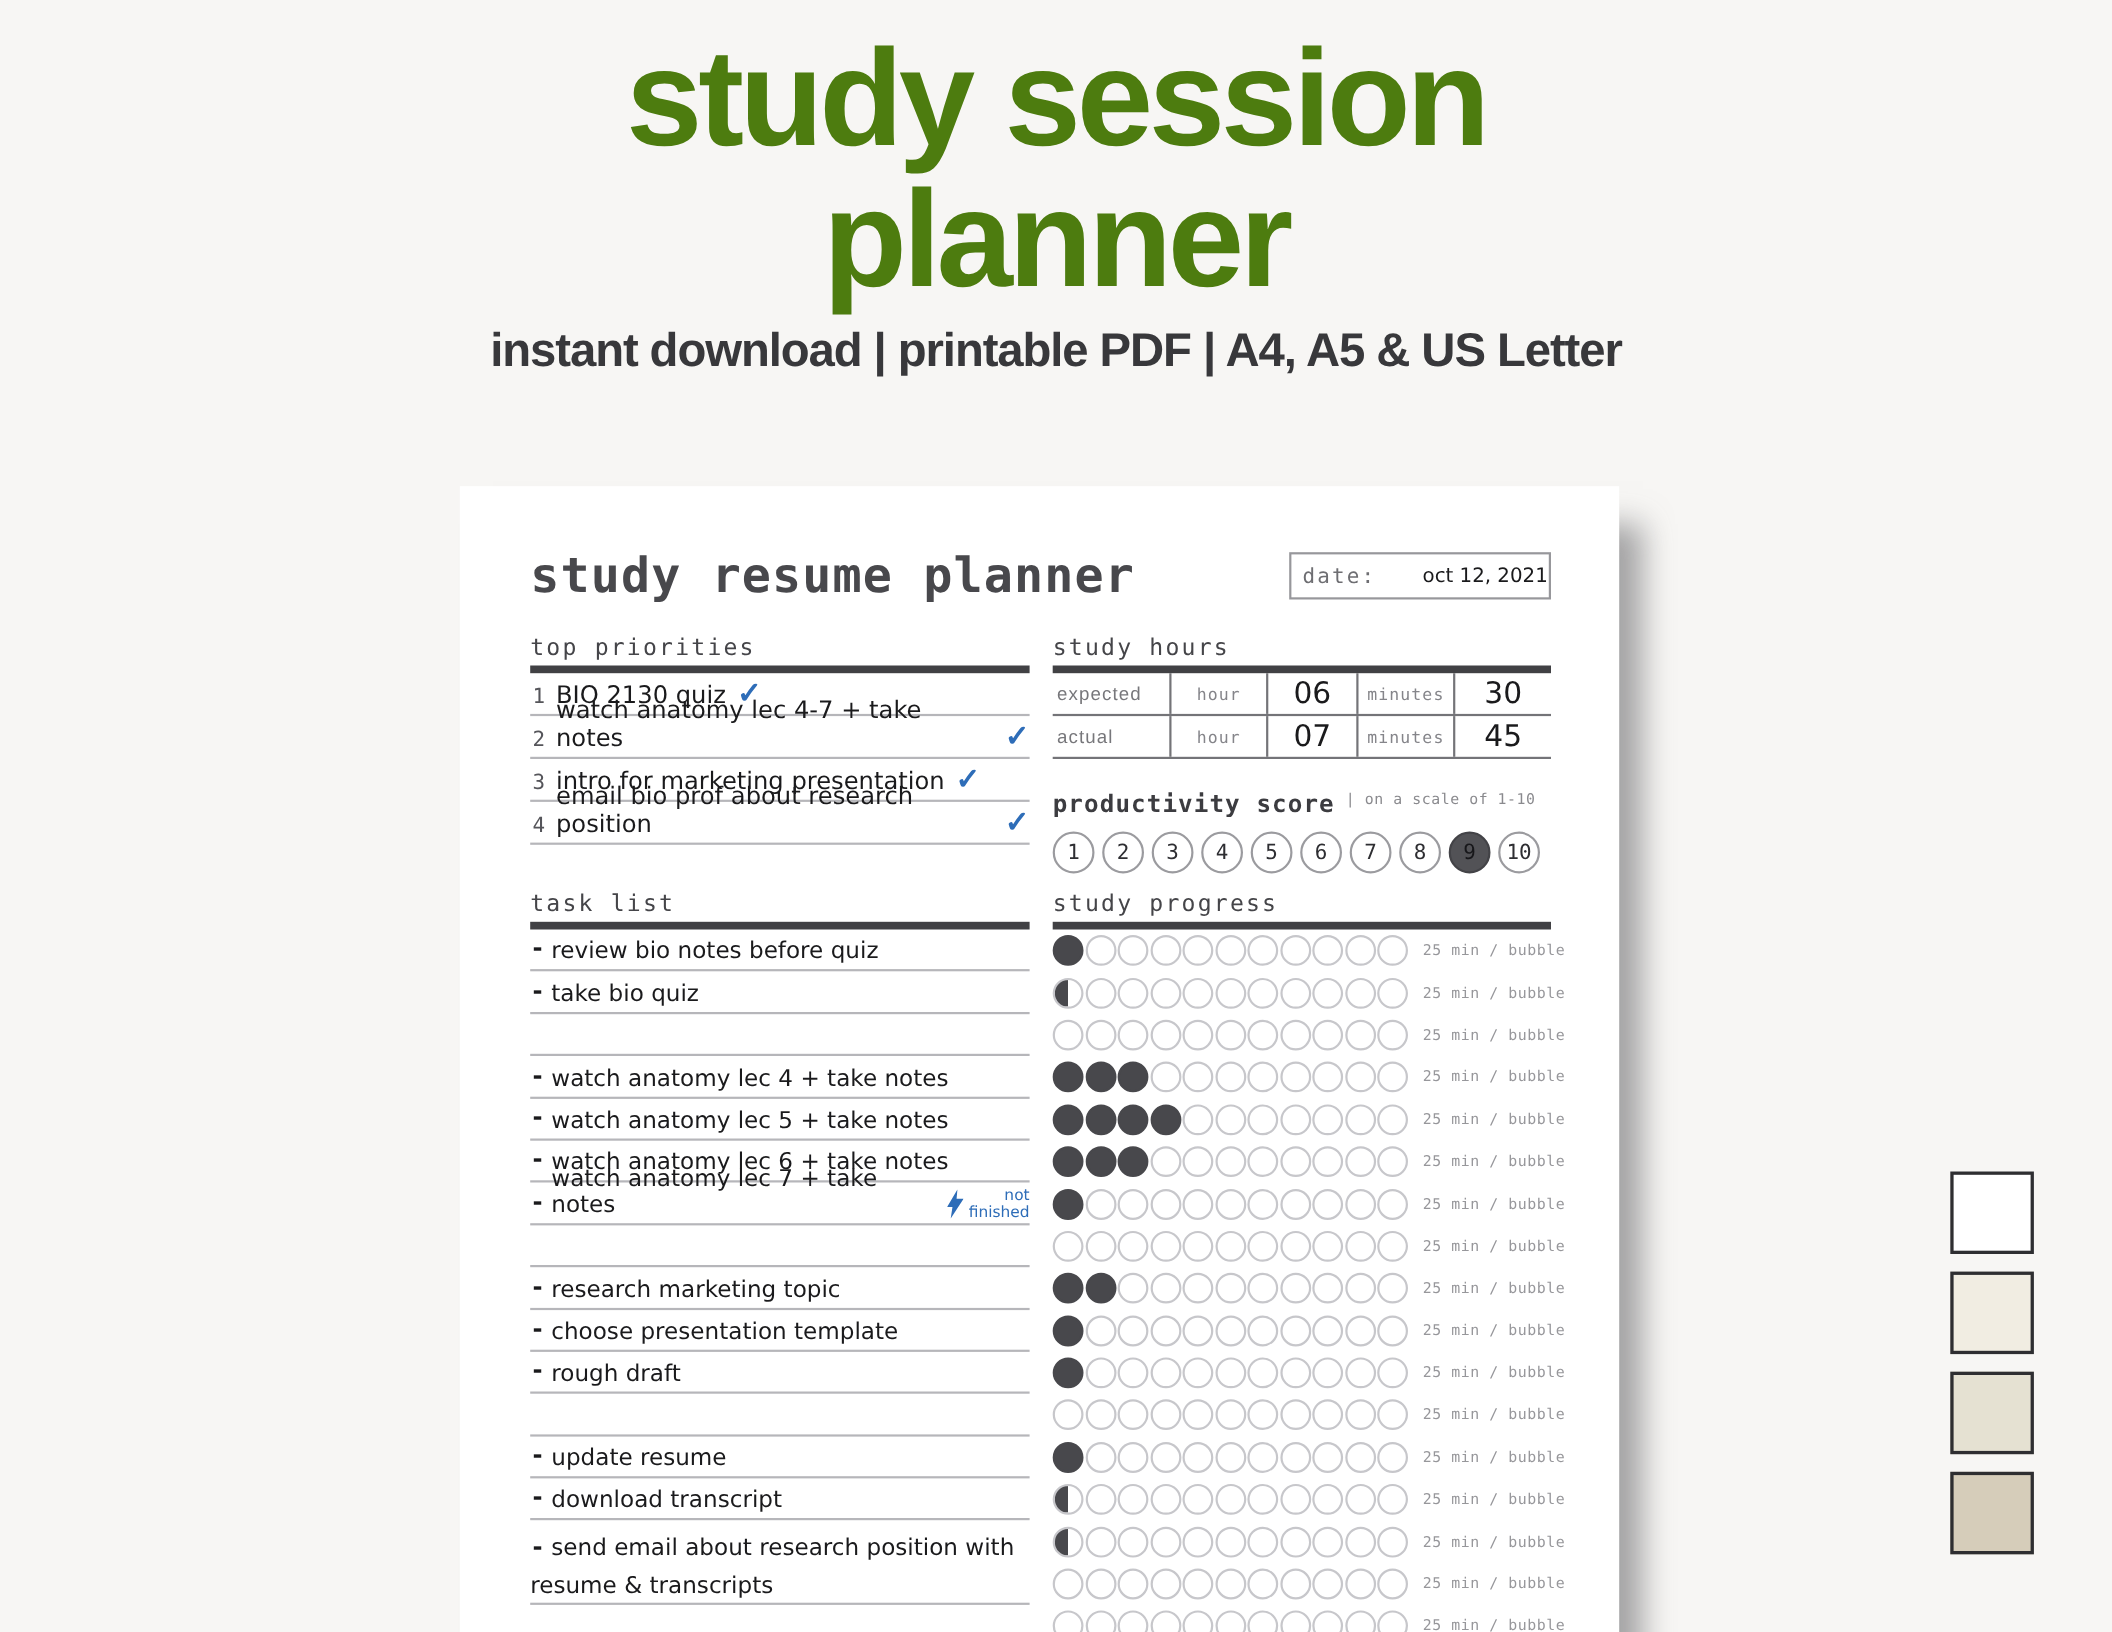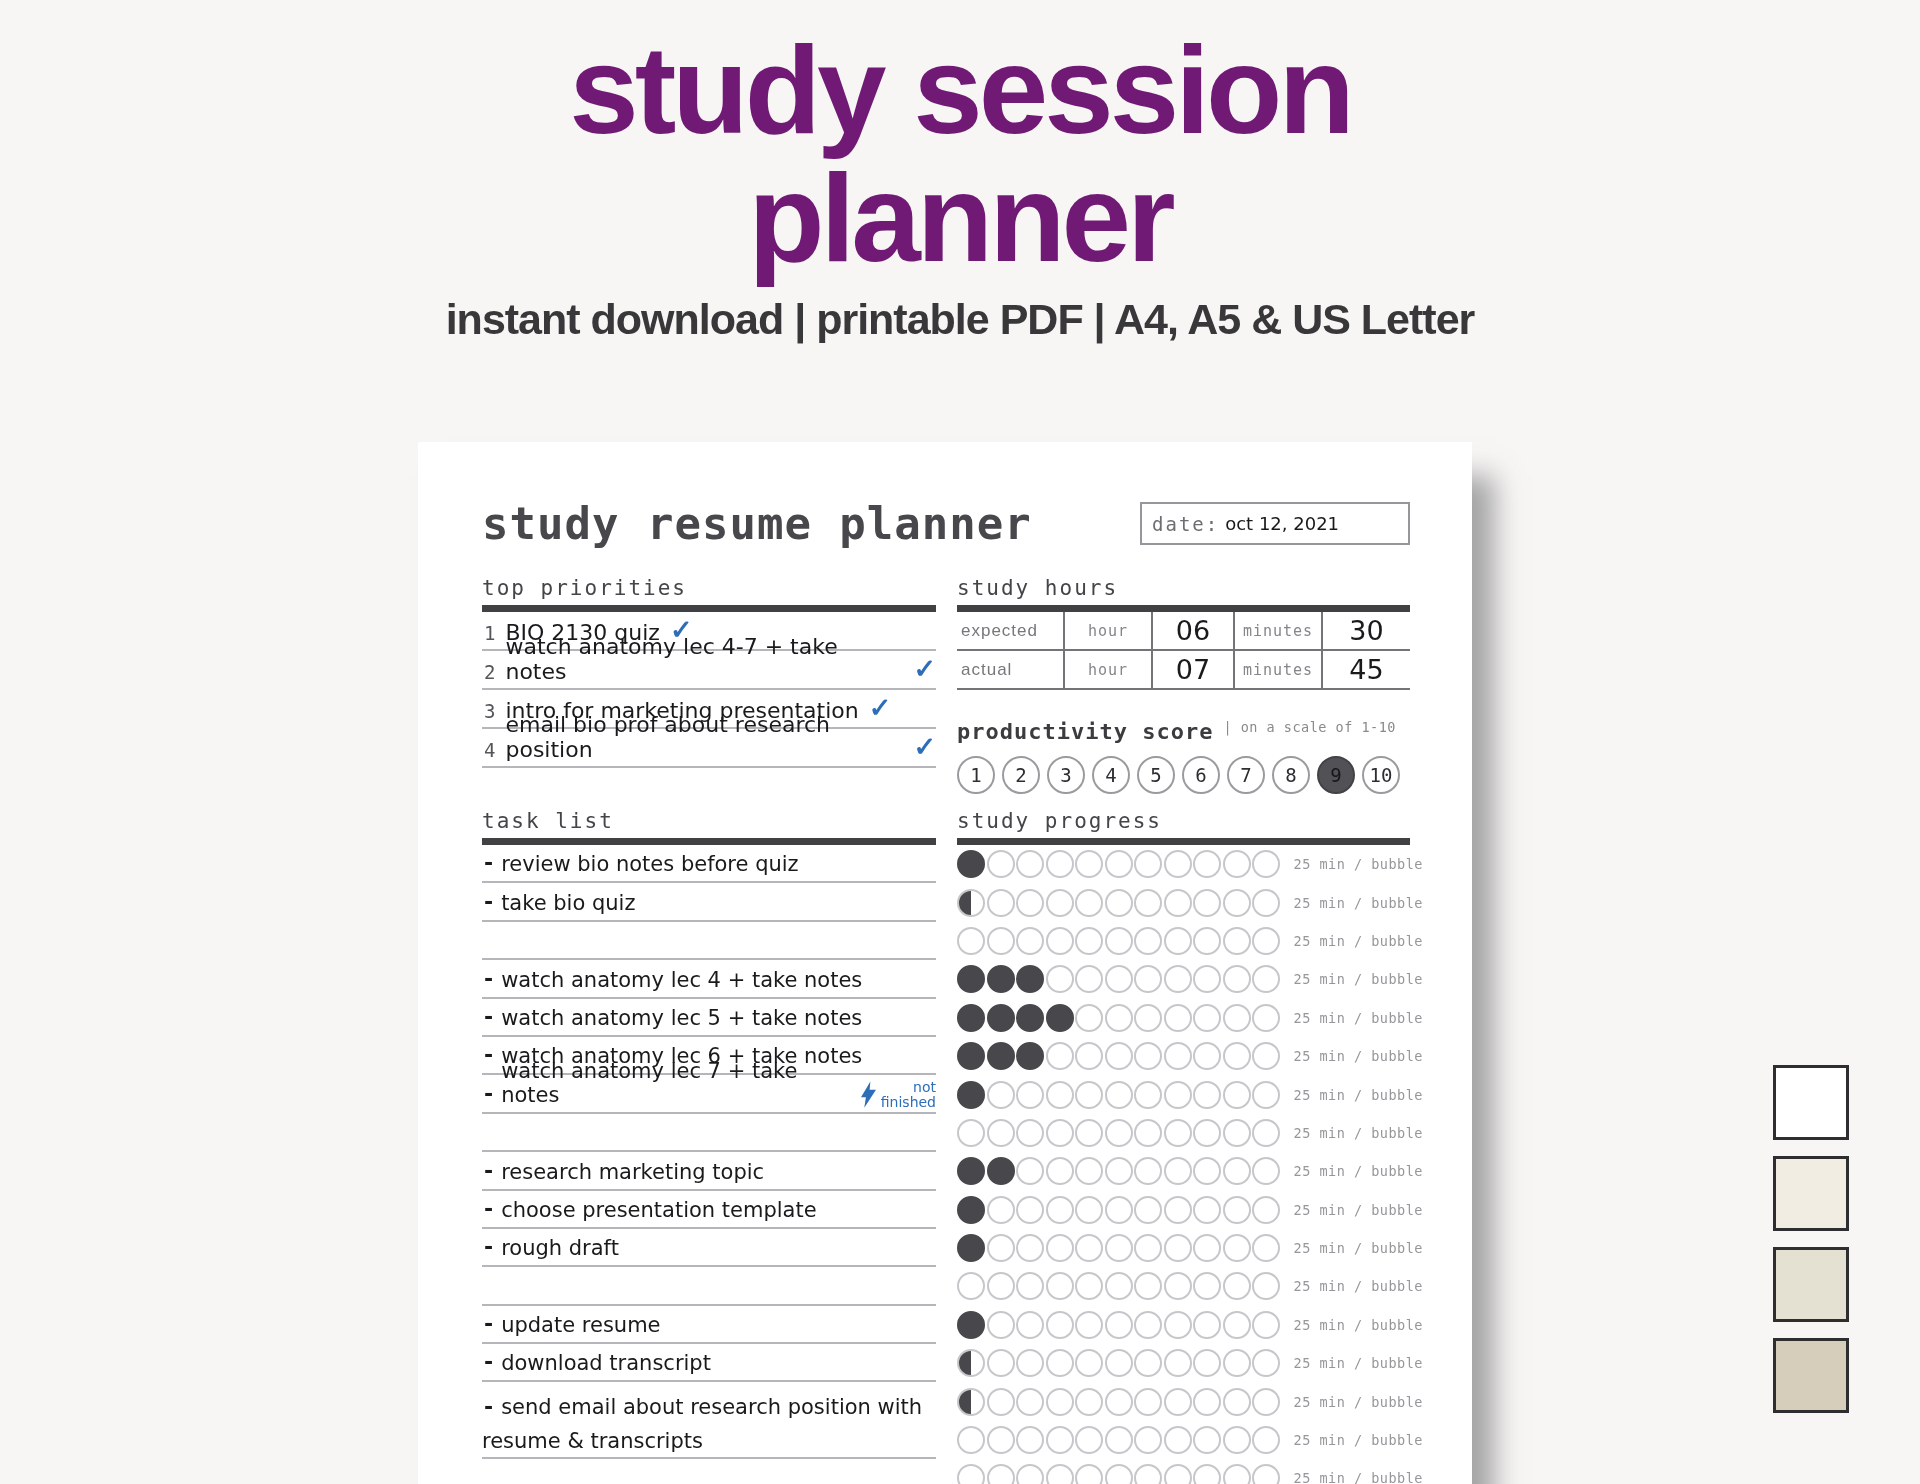--- a/index.html
+++ b/index.html
@@ -1,35 +1,35 @@
 <!DOCTYPE html>
 <html><head>
 <meta charset="utf-8">
 <style>
   * { margin:0; padding:0; box-sizing:border-box; }
   html,body { width:1920px; height:1484px; overflow:hidden; }
   body { background:#f7f6f4; font-family:"Liberation Sans", sans-serif; position:relative; }
 
   
   .hero { width:1920px; text-align:center; padding-top:26px; }
-  .hero-title { font-weight:bold; font-size:125px; line-height:1.02; letter-spacing:-4px; color:#701a75; }
+  .hero-title { font-weight:bold; font-size:125px; line-height:1.02; letter-spacing:-4px; color:#4d7c0f; }
   .hero-sub { margin-top:14px; font-weight:bold; font-size:43px; letter-spacing:-1px; color:#38383b; }
 
   
   .page {
     position:absolute; left:418px; top:442px; width:1054px; height:1260px;
     background:#ffffff;
     box-shadow: 26px 30px 26px -4px rgba(95,95,98,0.55);
     padding:56px 62px 0 64px;
   }
   .hand { font-family:"DejaVu Sans", sans-serif; color:#1a1a1c; }
 
   .page-header { display:flex; justify-content:space-between; align-items:center; }
   .page-title { font-family:"DejaVu Sans Mono", monospace; font-weight:bold; font-size:44px; color:#48484c; letter-spacing:1px; }
-  .date-box { width:270px; height:43px; border:2px solid #97979b; display:flex; align-items:center; padding-left:10px; }
+  .date-box { width:238px; height:43px; border:2px solid #97979b; display:flex; align-items:center; padding-left:10px;gap:36px; }
   .date-label { font-family:"DejaVu Sans Mono", monospace; font-size:19px; color:#6e6e72; letter-spacing:2px; }
   .date-value { font-size:18px; margin-left:6px; }
 
   .cols { display:grid; grid-template-columns:454px 453px; column-gap:21px; }
   .sec1 { margin-top:27px; }
   .sec2 { margin-top:15px; }
 
   .sec-head { font-family:"DejaVu Sans Mono", monospace; font-size:21px; letter-spacing:2px; color:#454549; }
   .bar { height:7px; background:#414144; margin-top:5px; }
 

